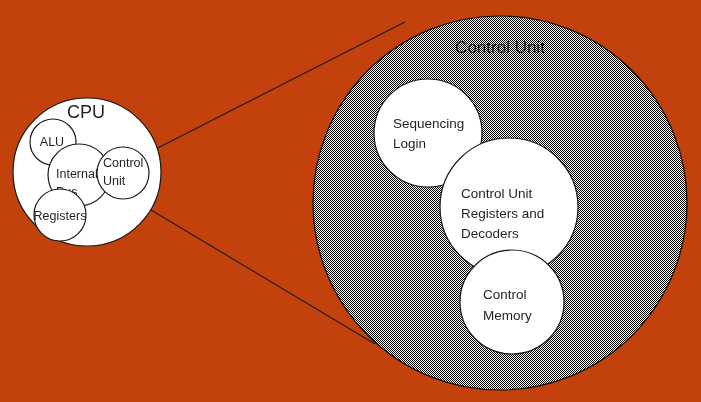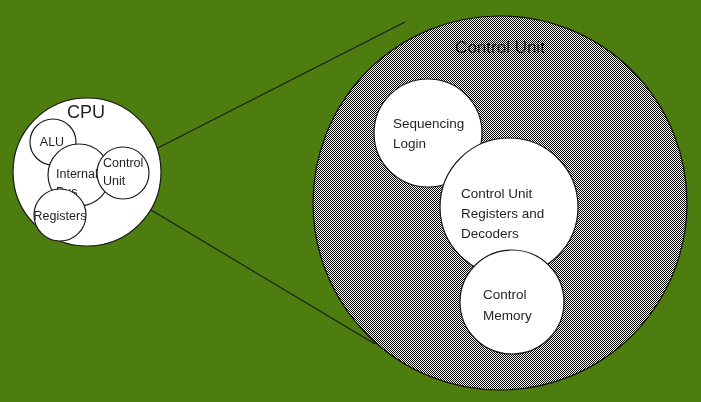--- a/index.html
+++ b/index.html
@@ -8,21 +8,21 @@
     padding: 0;
     background: #ffffff;
   }
   body {
     font-family: "Liberation Sans", sans-serif;
   }
   #diagram-root {
     position: relative;
     width: 701px;
     height: 402px;
-    background: #4d7c0f;
+    background: #c2410c;
     overflow: hidden;
   }
   #diagram-svg {
     position: absolute;
     top: 0;
     left: 0;
     width: 701px;
     height: 402px;
     display: block;
   }

